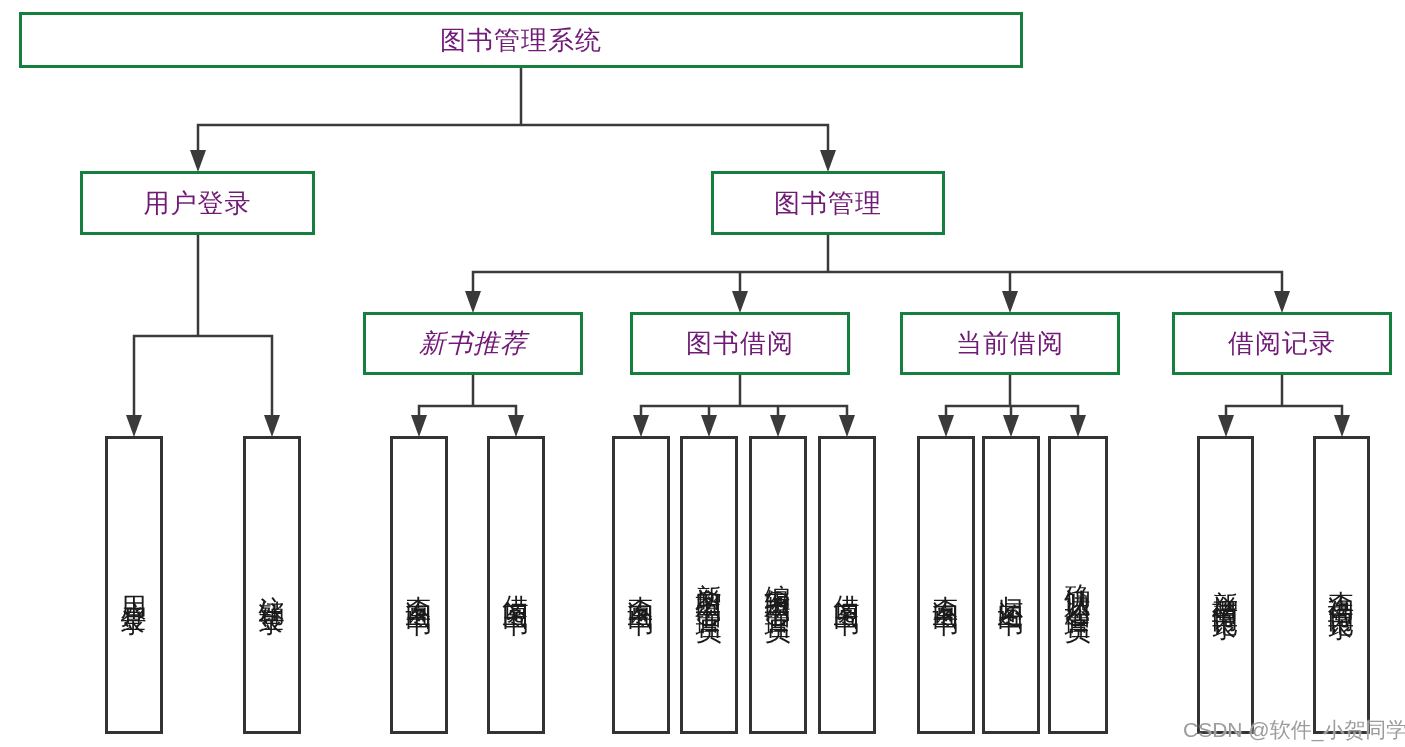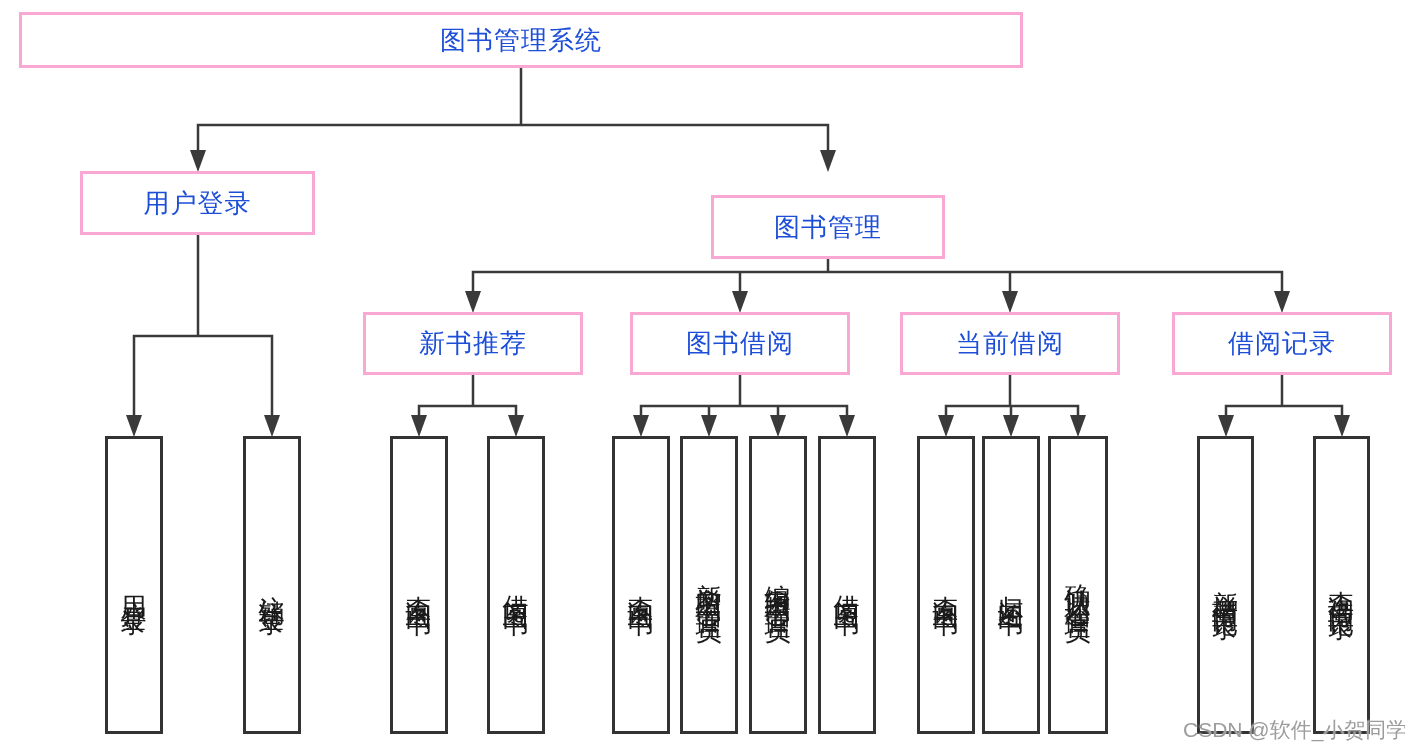--- a/index.html
+++ b/index.html
@@ -18,26 +18,26 @@
   .wires {
     position: absolute;
     left: 0;
     top: 0;
     pointer-events: none;
   }
   .node {
     position: absolute;
     box-sizing: border-box;
     background: #ffffff;
-    border: 3px solid #f9a8d4;
+    border: 3px solid #15803d;
     display: flex;
     align-items: center;
     justify-content: center;
     font-size: 26px;
-    color: #1d4ed8;
+    color: #701a75;
     letter-spacing: 1px;
     white-space: nowrap;
   }
   .leaf {
     position: absolute;
     box-sizing: border-box;
     background: #ffffff;
     border: 3px solid #333333;
     top: 436px;
     height: 298px;
@@ -106,23 +106,23 @@
       <polygon points="1003,415 1019,415 1011,437"></polygon>
       <polygon points="1070,415 1086,415 1078,437"></polygon>
       <polygon points="1218,415 1234,415 1226,437"></polygon>
       <polygon points="1334,415 1350,415 1342,437"></polygon>
     </g>
   </svg>
 
   <div class="node" style="left:19px; top:12px; width:1004px; height:56px;">图书管理系统</div>
 
   <div class="node" style="left:80px; top:171px; width:235px; height:64px;">用户登录</div>
-  <div class="node" style="left:711px; top:171px; width:234px; height:64px;margin-top:24px;">图书管理</div>
+  <div class="node" style="left:711px; top:171px; width:234px; height:64px;">图书管理</div>
 
-  <div class="node" style="left:363px; top:312px; width:220px; height:63px;">新书推荐</div>
+  <div class="node" style="left:363px; top:312px; width:220px; height:63px;font-style:italic;">新书推荐</div>
   <div class="node" style="left:900px; top:312px; width:220px; height:63px;">当前借阅</div>
   <div class="node" style="left:630px; top:312px; width:220px; height:63px;">图书借阅</div>
   <div class="node" style="left:1172px; top:312px; width:220px; height:63px;">借阅记录</div>
 
   <div class="leaf" style="left:105px;">
     <span>用户登录</span>
   </div>
   <div class="leaf" style="left:243px;">
     <span>注销登录</span>
   </div>

